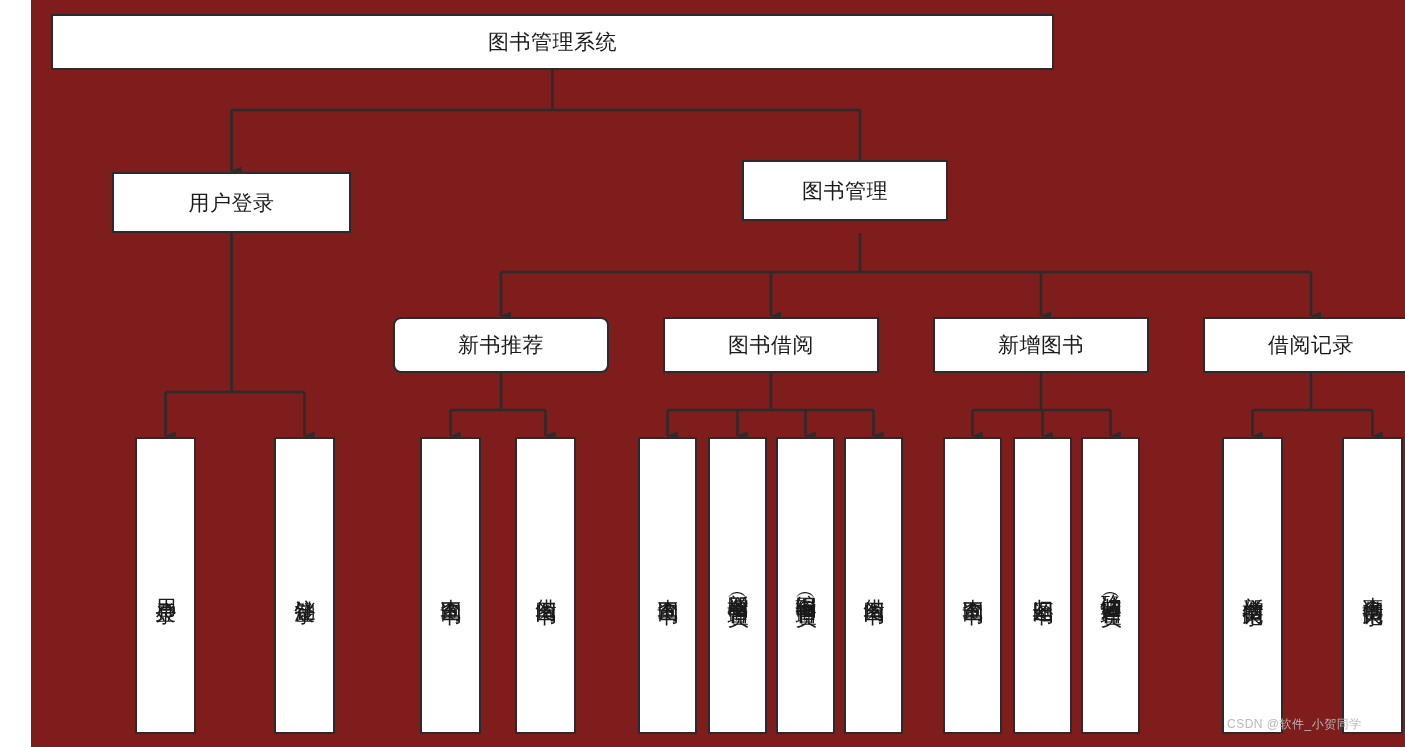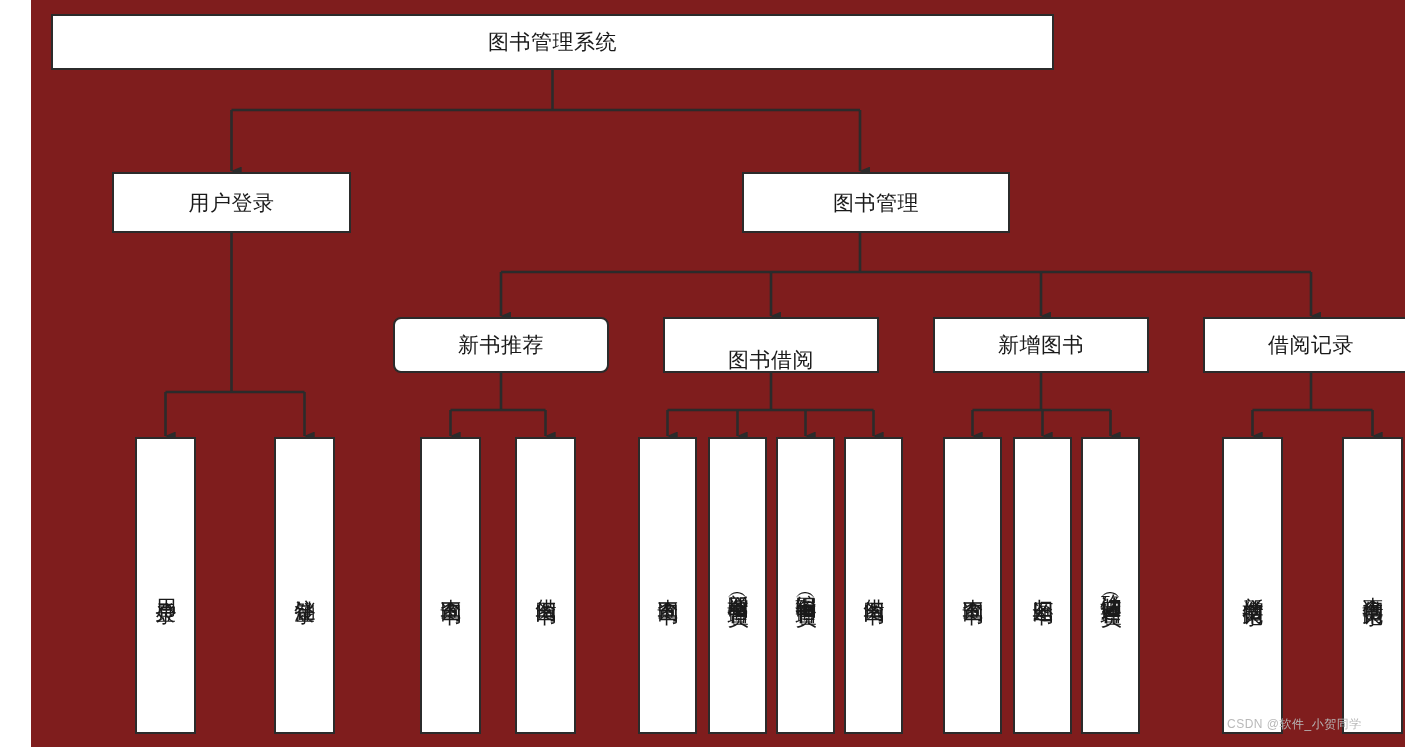--- a/index.html
+++ b/index.html
@@ -117,29 +117,29 @@
   </svg>
 
   <div class="node root" style="left: 20px; top: 14px; width: 1003px; height: 56px;">
     <span class="node-label">图书管理系统</span>
   </div>
 
   <div class="node" style="left: 81px; top: 172px; width: 239px; height: 61px;">
     <span class="node-label">用户登录</span>
   </div>
 
-  <div class="node" style="left: 711px; top: 172px; width: 268px; height: 61px; justify-content: center;">
+  <div class="node" style="left: 711px; top: 160px; width: 206px; height: 61px; justify-content: center;">
     <span class="node-label">图书管理</span>
   </div>
 
   <div class="node" style="left: 362px; top: 317px; width: 216px; height: 56px; border-radius: 8px;">
     <span class="node-label">新书推荐</span>
   </div>
 
-  <div class="node" style="left: 632px; top: 317px; width: 216px; height: 56px; align-items: flex-end;">
+  <div class="node" style="left: 632px; top: 317px; width: 216px; height: 56px;">
     <span class="node-label">图书借阅</span>
   </div>
 
   <div class="node" style="left: 902px; top: 317px; width: 216px; height: 56px;">
     <span class="node-label">新增图书</span>
   </div>
 
   <div class="node" style="left: 1172px; top: 317px; width: 216px; height: 56px;">
     <span class="node-label">借阅记录</span>
   </div>

